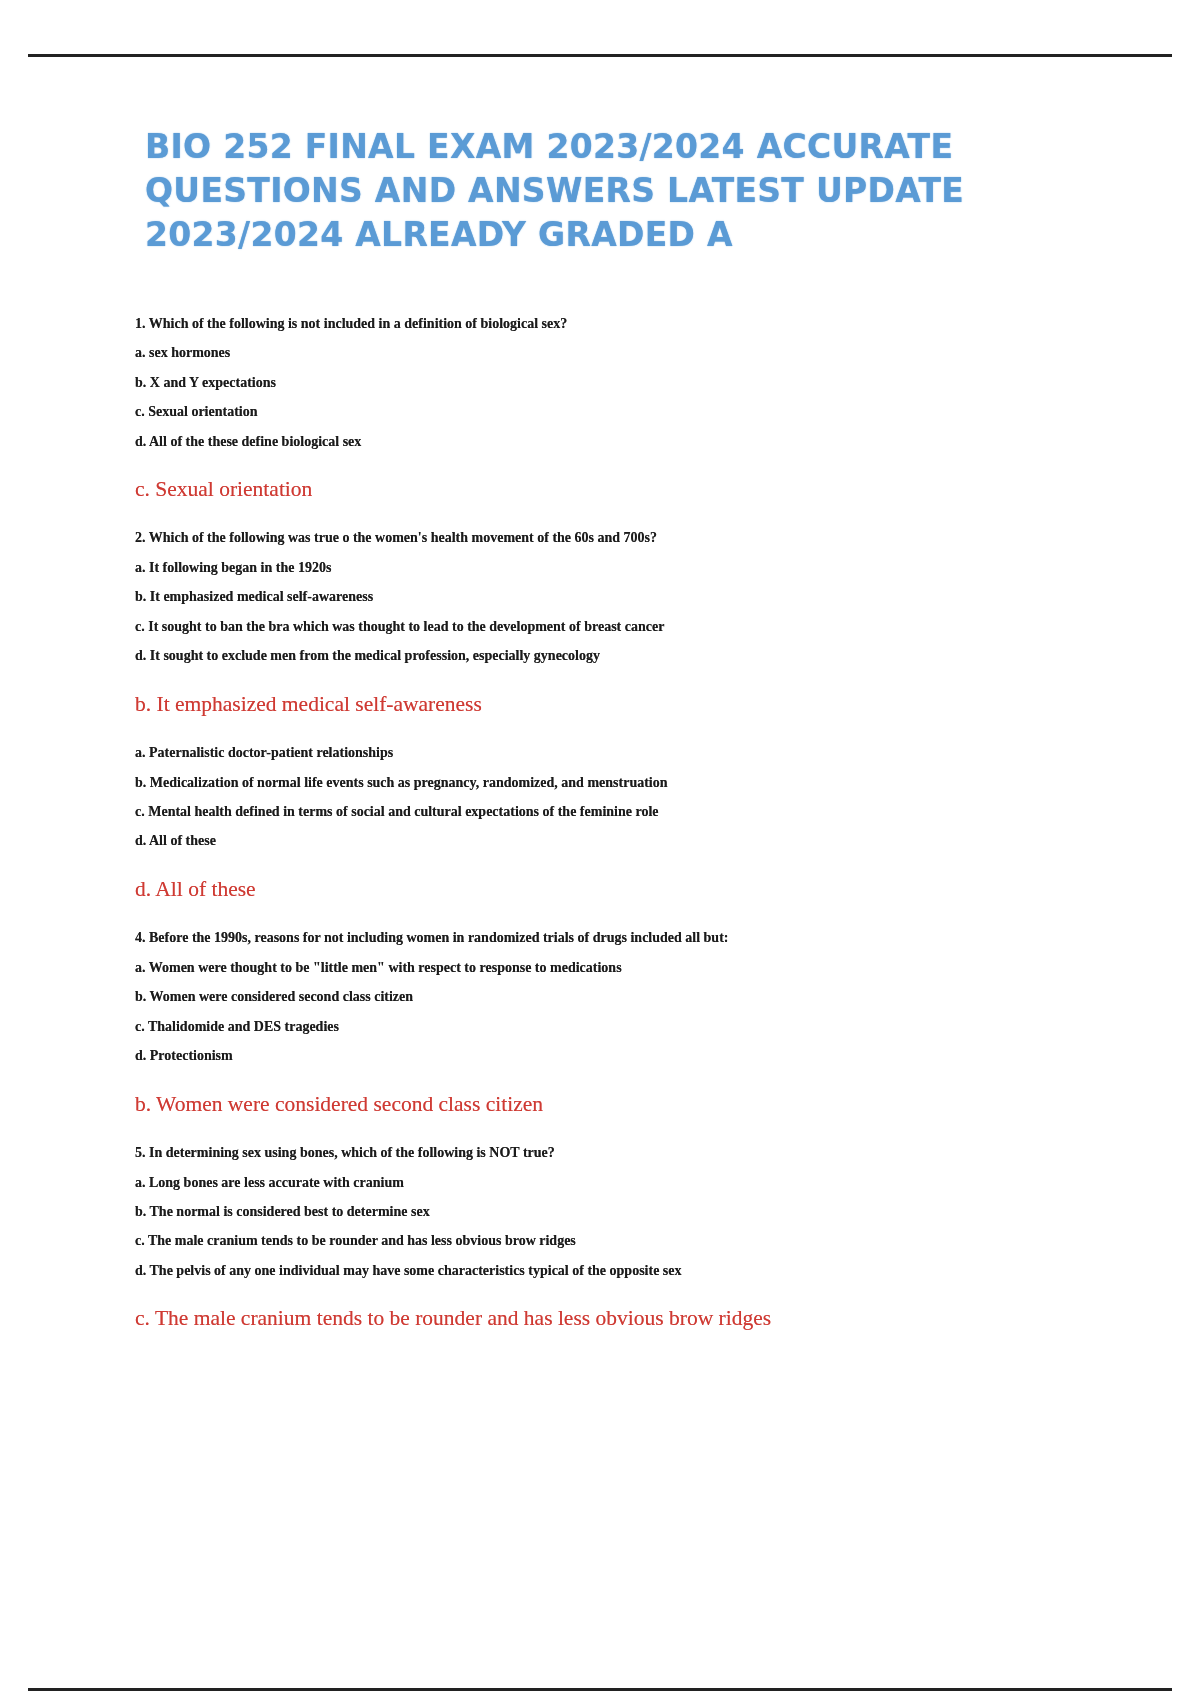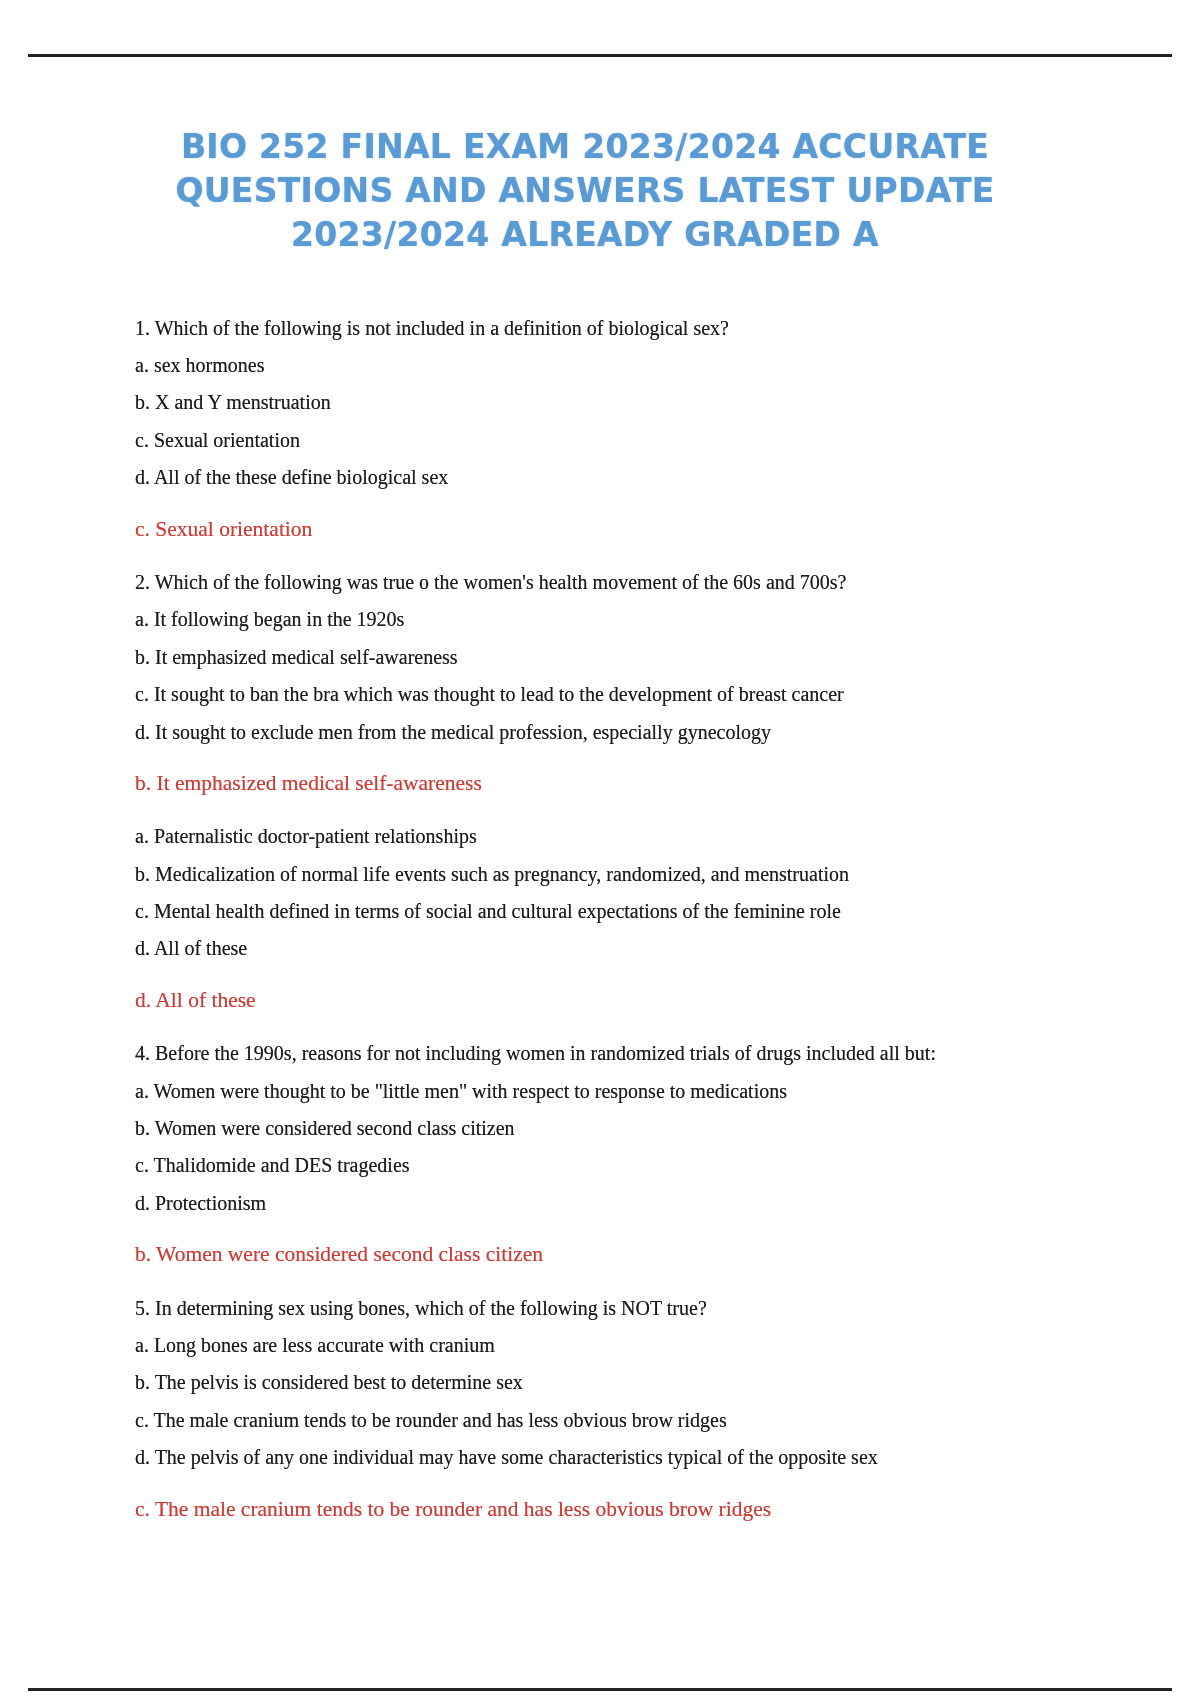--- a/index.html
+++ b/index.html
@@ -39,36 +39,37 @@
     width: 900px;
   }
 
   .doc-title {
     font-family: "DejaVu Sans", sans-serif;
     font-weight: bold;
     font-size: 33px;
     line-height: 1.33;
     letter-spacing: 0.3px;
     color: #5b9bd5;
-    text-align: center;
+    text-align: left;
     margin: 0 0 58px 0;
     padding: 0 10px;
     text-shadow: 0 0 1.2px rgba(91,155,213,0.85);
   }
   .doc-title .tline { display: block; }
 
   .qblock {
     margin: 0 0 0 0;
   }
   .qtext, .opt {
-    font-size: 20px;
+    font-size: 14px;
     line-height: 1.32;
     margin: 0;
     color: #1b1b1b;
     text-shadow: 0 0 0.55px rgba(0,0,0,0.55);
+    font-weight: bold;
   }
   .qtext { margin-bottom: 0; }
   .opt { margin-top: 11px; }
   .answer {
     font-size: 21.5px;
     line-height: 1.32;
     color: #cf3a33;
     margin: 24px 0 26px 0;
     text-shadow: 0 0 0.6px rgba(207,58,51,0.6);
   }
@@ -85,21 +86,21 @@
 
     <h1 class="doc-title">
       <span class="tline">BIO 252 FINAL EXAM 2023/2024 ACCURATE</span>
       <span class="tline">QUESTIONS AND ANSWERS LATEST UPDATE</span>
       <span class="tline">2023/2024 ALREADY GRADED A</span>
     </h1>
 
     <div class="qblock">
       <p class="qtext">1. Which of the following is not included in a definition of biological sex?</p>
       <p class="opt">a. sex hormones</p>
-      <p class="opt">b. X and Y menstruation</p>
+      <p class="opt">b. X and Y expectations</p>
       <p class="opt">c. Sexual orientation</p>
       <p class="opt">d. All of the these define biological sex</p>
       <p class="answer">c. Sexual orientation</p>
     </div>
 
     <div class="qblock">
       <p class="qtext">2. Which of the following was true o the women's health movement of the 60s and 700s?</p>
       <p class="opt">a. It following began in the 1920s</p>
       <p class="opt">b. It emphasized medical self-awareness</p>
       <p class="opt">c. It sought to ban the bra which was thought to lead to the development of breast cancer</p>
@@ -120,20 +121,20 @@
       <p class="opt">a. Women were thought to be "little men" with respect to response to medications</p>
       <p class="opt">b. Women were considered second class citizen</p>
       <p class="opt">c. Thalidomide and DES tragedies</p>
       <p class="opt">d. Protectionism</p>
       <p class="answer">b. Women were considered second class citizen</p>
     </div>
 
     <div class="qblock">
       <p class="qtext">5. In determining sex using bones, which of the following is NOT true?</p>
       <p class="opt">a. Long bones are less accurate with cranium</p>
-      <p class="opt">b. The pelvis is considered best to determine sex</p>
+      <p class="opt">b. The normal is considered best to determine sex</p>
       <p class="opt">c. The male cranium tends to be rounder and has less obvious brow ridges</p>
       <p class="opt">d. The pelvis of any one individual may have some characteristics typical of the opposite sex</p>
       <p class="answer">c. The male cranium tends to be rounder and has less obvious brow ridges</p>
     </div>
 
   </div>
 </div>
 
 </body></html>

